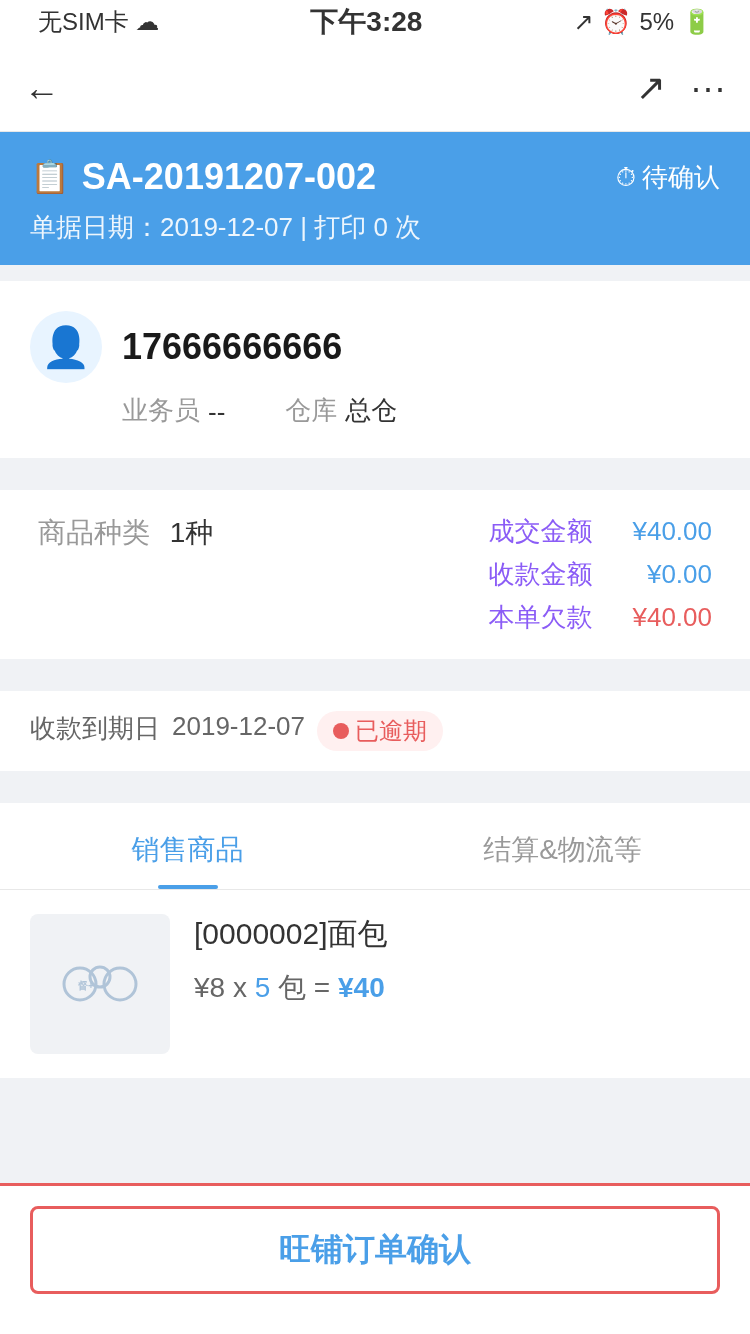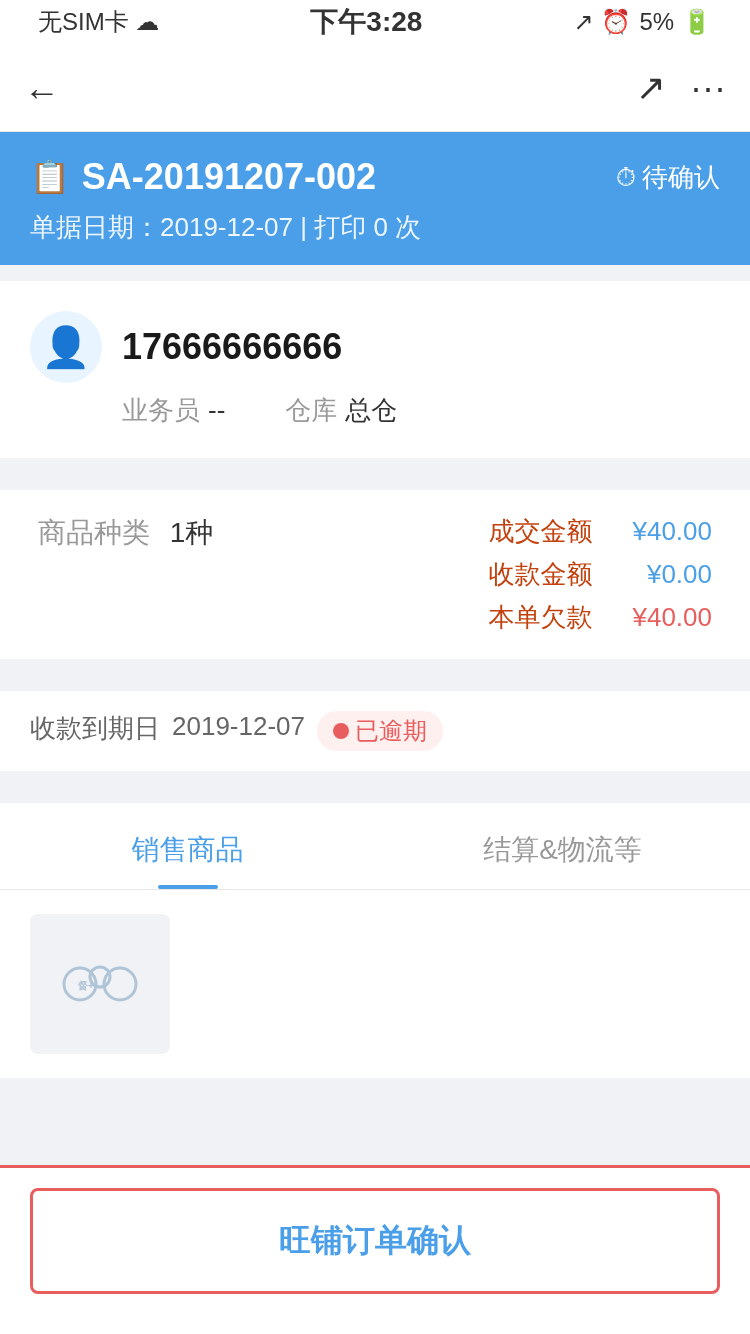--- a/index.html
+++ b/index.html
@@ -116,21 +116,21 @@
       margin-bottom: 8px;
     }
     .customer-meta {
       display: flex;
       gap: 60px;
       margin-left: 92px;
       margin-top: 8px;
       font-size: 26px;
       color: #666;
     }
-    .meta-item { display: flex; align-items: center; gap: 8px; }
+    .meta-item { display: flex; align-items: flex-end; gap: 8px; }
     .meta-label { color: #999; }
     .meta-value { color: #333; }
 
     
     .summary-section {
       background: #fff;
       padding: 24px 38px;
       margin-top: 16px;
       display: flex;
       justify-content: space-between;
@@ -140,21 +140,21 @@
     .summary-right { text-align: right; }
     .summary-row {
       display: flex;
       justify-content: space-between;
       align-items: center;
       gap: 40px;
       margin-bottom: 8px;
       font-size: 26px;
     }
     .summary-row:last-child { margin-bottom: 0; }
-    .amount-label { color: #c2410c; font-family: Liberation Mono, monospace; }
+    .amount-label { color: #8b5cf6; font-family: Liberation Mono, monospace; }
     .amount-blue { color: #4a9fe8; font-weight: 500; }
     .amount-red { color: #e85d5d; font-weight: 500; }
 
     
     .due-section {
       background: #fff;
       padding: 20px 30px;
       margin-top: 16px;
       display: flex;
       gap: 12px;
@@ -251,21 +251,21 @@
       position: fixed;
       bottom: 0;
       left: 0;
       width: 750px;
       background: #fff;
       padding: 20px 30px 40px;
       border-top: 3px solid #e85d5d;
     }
     .confirm-btn {
       width: 100%;
-      height: 106px;
+      height: 88px;
       background: #fff;
       border: 3px solid #e85d5d;
       border-radius: 8px;
       font-size: 32px;
       color: #4a9fe8;
       font-weight: 600;
       cursor: pointer;
       display: flex;
       align-items: center;
       justify-content: center;
@@ -384,19 +384,30 @@
   <div class="product-thumb">
     <div class="product-thumb-logo">
       <svg width="80" height="50" viewBox="0 0 80 50">
         <circle cx="20" cy="25" r="16" fill="none" stroke="#b0c4d8" stroke-width="3"></circle>
         <circle cx="60" cy="25" r="16" fill="none" stroke="#b0c4d8" stroke-width="3"></circle>
         <circle cx="40" cy="18" r="10" fill="none" stroke="#b0c4d8" stroke-width="3"></circle>
         <text x="18" y="30" font-size="10" fill="#b0c4d8" font-weight="bold">督+</text>
       </svg>
     </div>
   </div>
+  <div class="product-info">
+    <div class="product-name">[0000002]面包</div>
+    <div class="product-price">
+      <span>¥8</span>
+      <span> x </span>
+      <span class="price-quantity">5</span>
+      <span>包</span>
+      <span> = </span>
+      <span class="price-blue">¥40</span>
+    </div>
+  </div>
 </div>
 
 <div style="height: 260px; background: #f0f2f5;"></div>
 
 <div class="bottom-bar">
   <button class="confirm-btn">旺铺订单确认</button>
 </div>
 
 </body></html>

